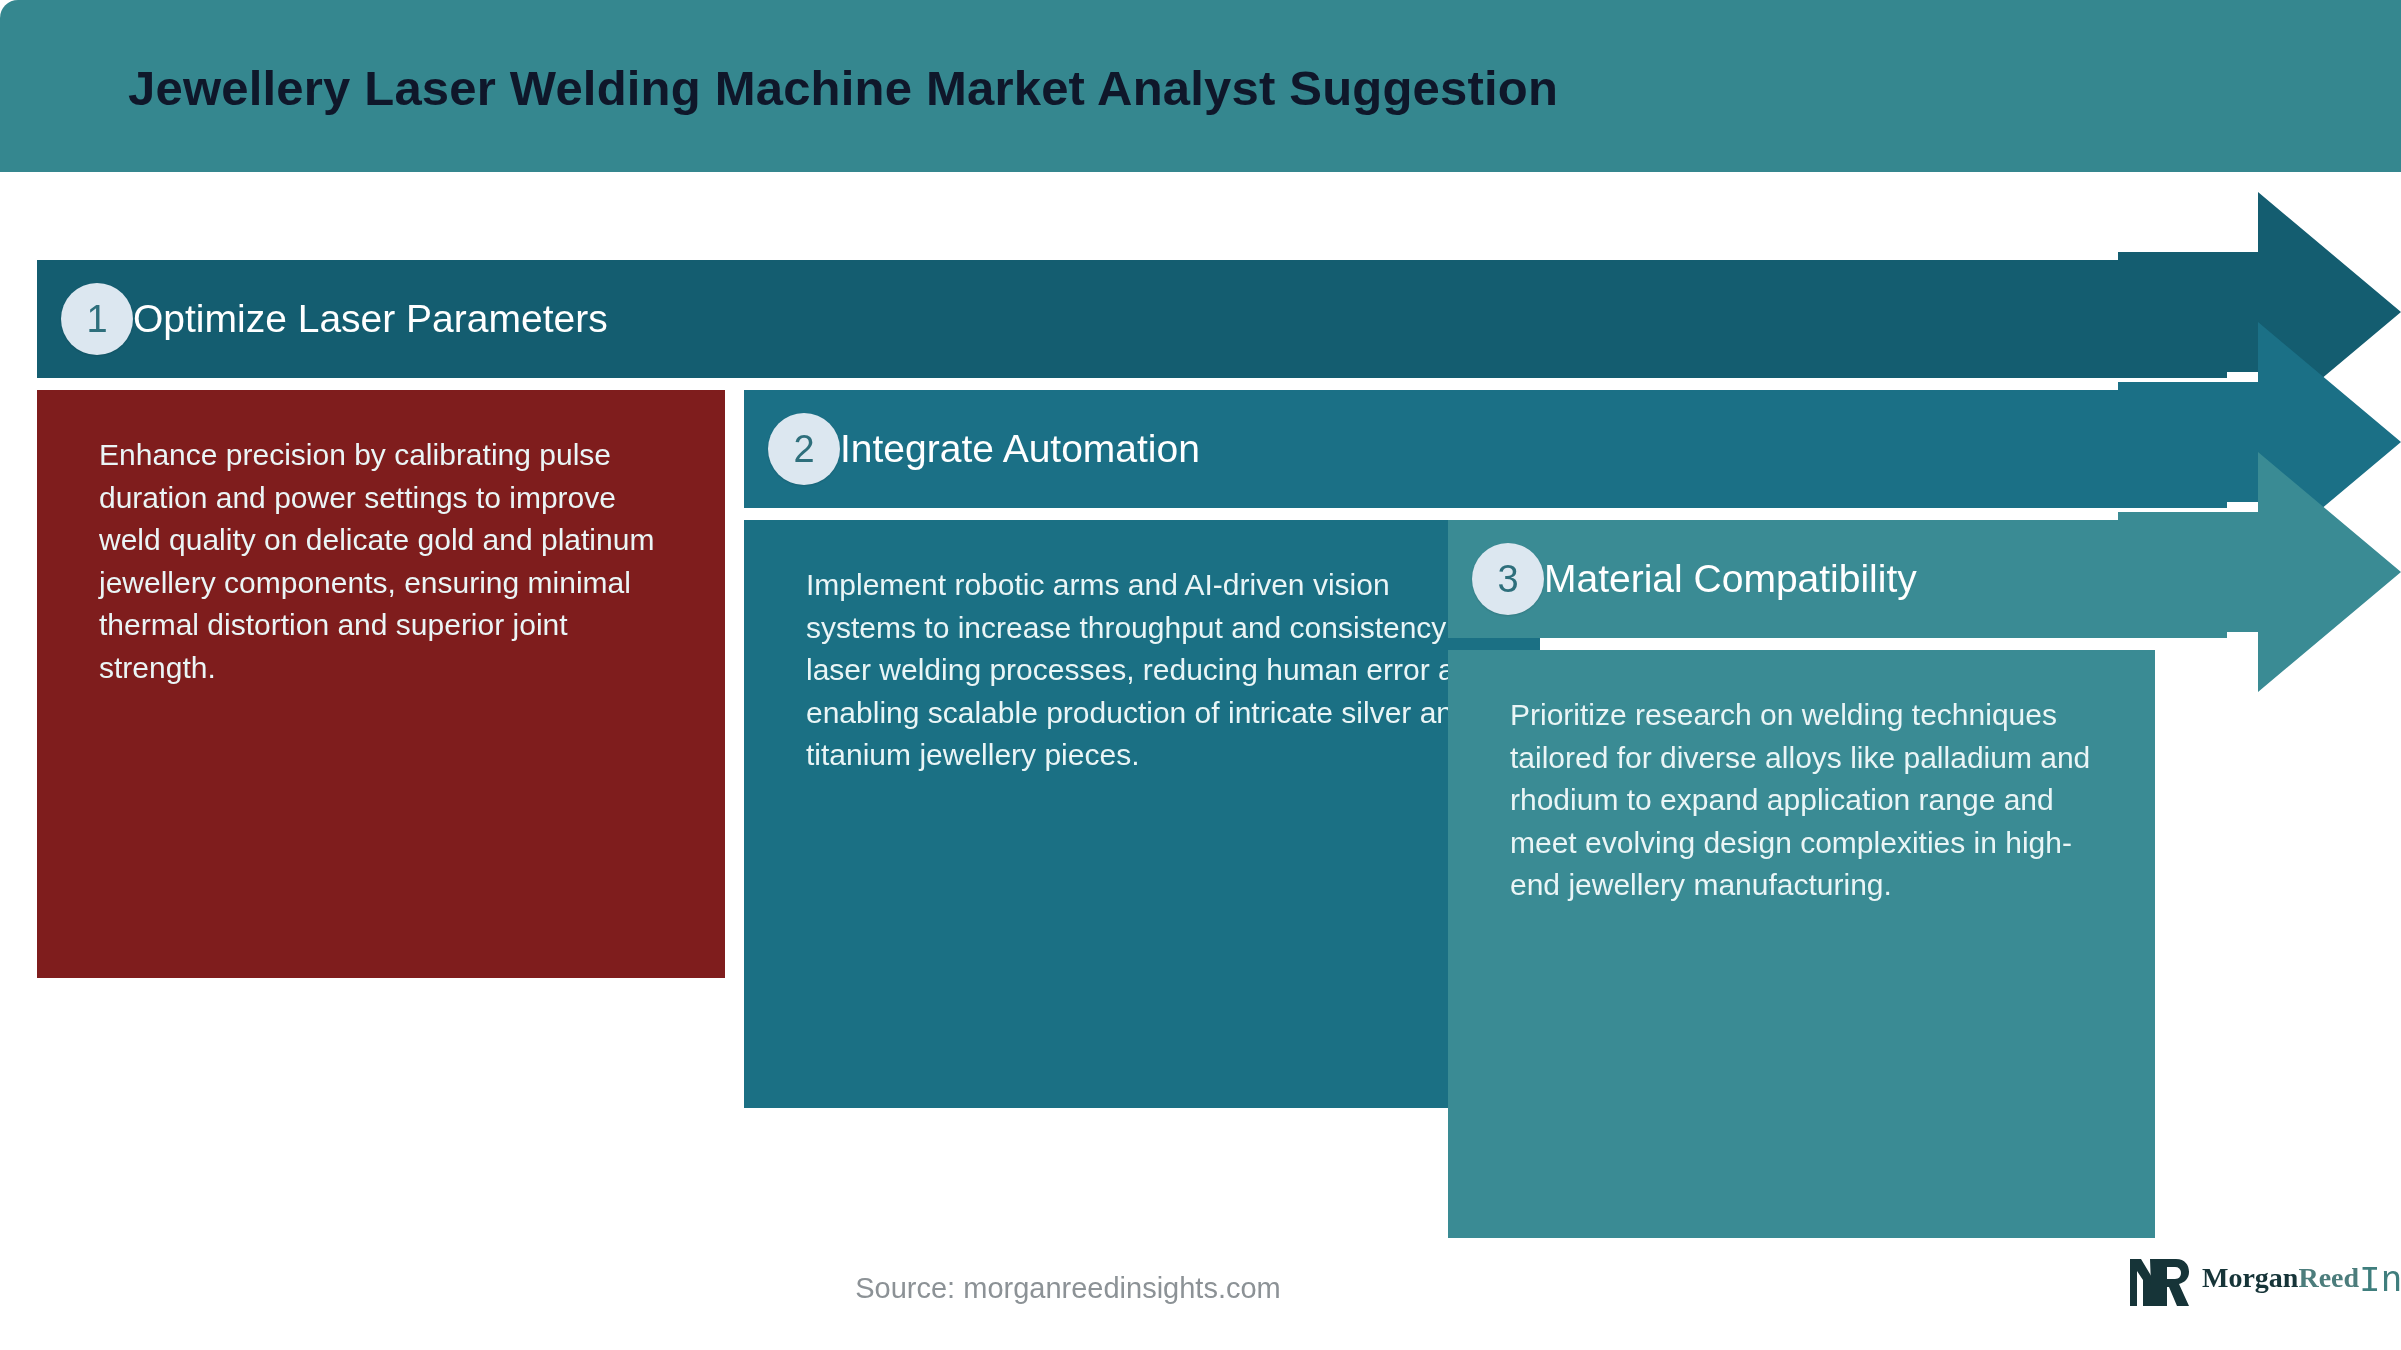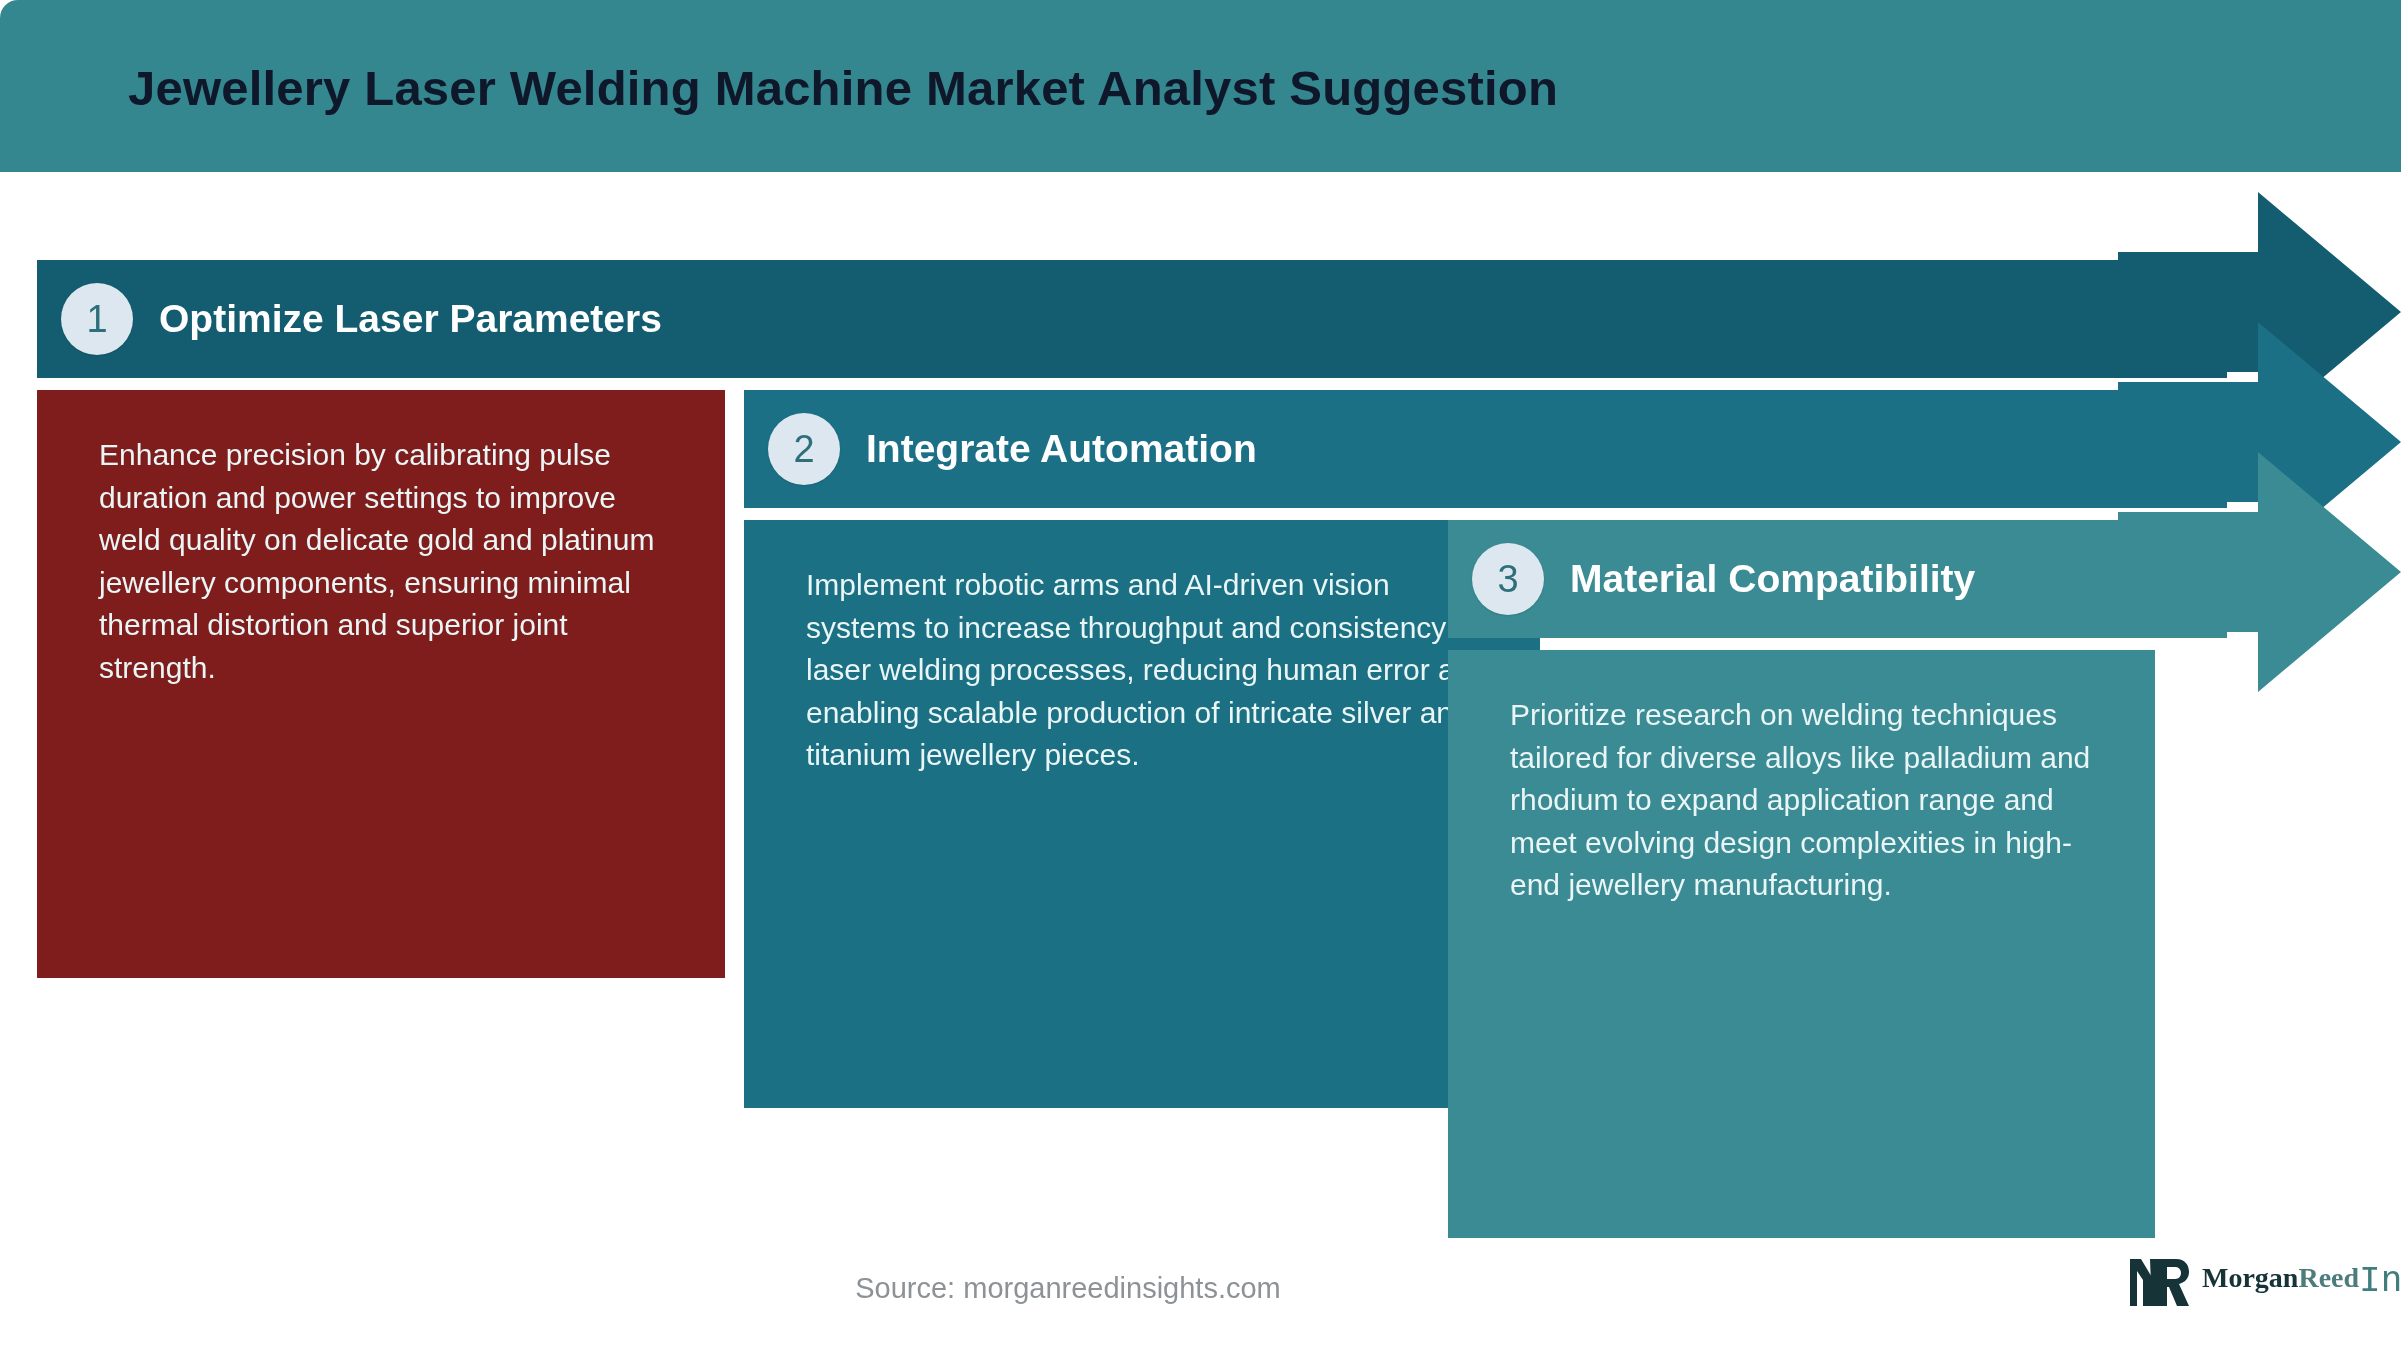--- a/index.html
+++ b/index.html
@@ -39,23 +39,22 @@
   .badge{
     width:72px;height:72px;border-radius:50%;
     background:#dce7f0;
     display:flex;align-items:center;justify-content:center;
     font-size:38px;font-weight:normal;
     color:#2e6f7c;
     flex:0 0 auto;
     box-shadow:0 1px 2px rgba(0,0,0,.12);
   }
   .banner-title{
-    margin-left:26px;
     color:#ffffff;
-    font-size:39px;font-weight:bold;
+    font-size:39px;font-weight:normal;
     white-space:nowrap;
   }
 
   
   .card{
     position:absolute;
     box-sizing:border-box;
     padding:44px 42px 30px 62px;
   }
   .card-text{

